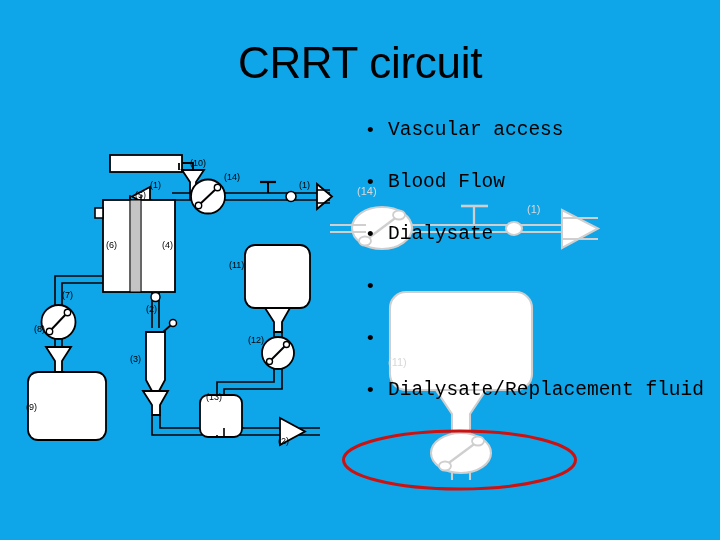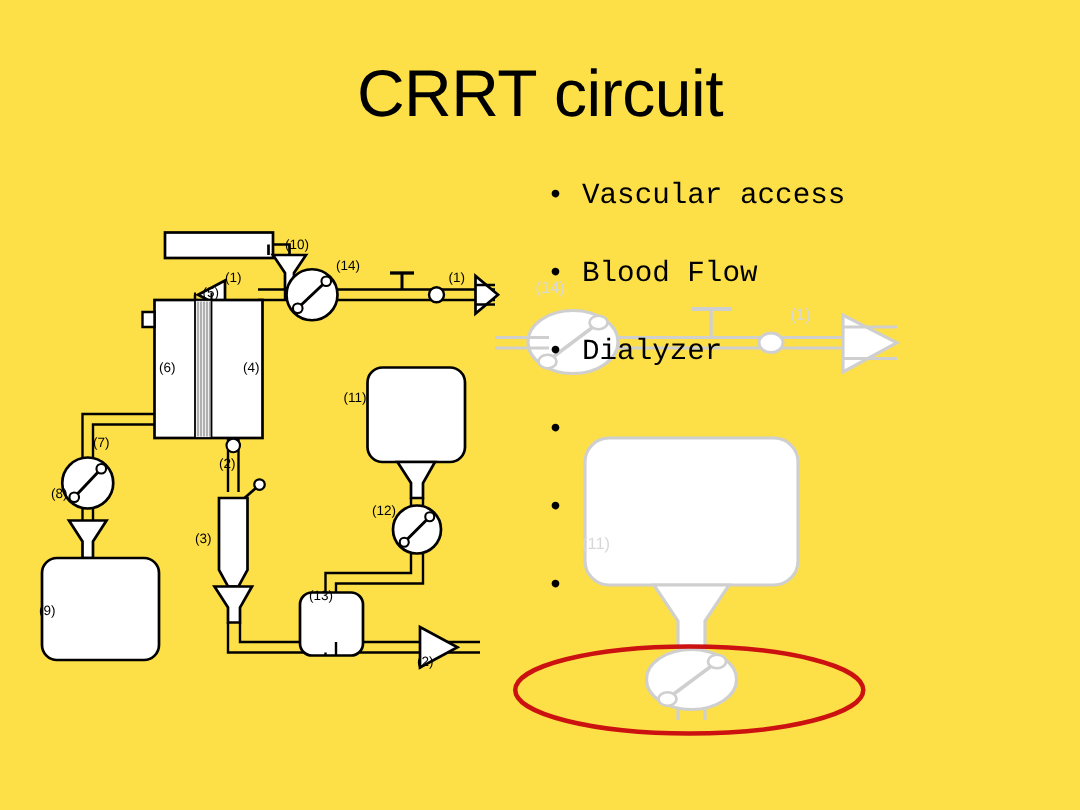--- a/index.html
+++ b/index.html
@@ -9,21 +9,21 @@
     background: #ffffff;
   }
   body {
     font-family: "Liberation Sans", sans-serif;
     -webkit-font-smoothing: antialiased;
   }
   #slide {
     position: relative;
     width: 720px;
     height: 540px;
-    background: #fde047;
+    background: #0ea5e9;
     overflow: hidden;
   }
   
   #title {
     position: absolute;
     left: 0;
     top: 36px;
     width: 720px;
     text-align: center;
     font-size: 44px;
@@ -299,33 +299,34 @@
       <span class="bullet-text">Vascular access</span>
     </div>
 
     <div class="bullet-row">
       <span class="bullet-dot">•</span>
       <span class="bullet-text">Blood Flow</span>
     </div>
 
     <div class="bullet-row">
       <span class="bullet-dot">•</span>
-      <span class="bullet-text">Dialyzer</span>
-    </div>
-
-    <div class="bullet-row">
-      <span class="bullet-dot">•</span>
-    </div>
-
-    <div class="bullet-row">
-      <span class="bullet-dot">•</span>
-    </div>
-
-    <div class="bullet-row">
-      <span class="bullet-dot">•</span>
+      <span class="bullet-text">Dialysate</span>
+    </div>
+
+    <div class="bullet-row">
+      <span class="bullet-dot">•</span>
+    </div>
+
+    <div class="bullet-row">
+      <span class="bullet-dot">•</span>
+    </div>
+
+    <div class="bullet-row">
+      <span class="bullet-dot">•</span>
+      <span class="bullet-text">Dialysate/Replacement fluid</span>
     </div>
 
 
   </div>
 
   <div id="highlight">
     <svg width="237" height="62" viewBox="0 0 237 62" xmlns="http://www.w3.org/2000/svg">
       <ellipse cx="118.5" cy="31" rx="116" ry="29" fill="none" stroke="#CC1111" stroke-width="3"></ellipse>
     </svg>
   </div>

